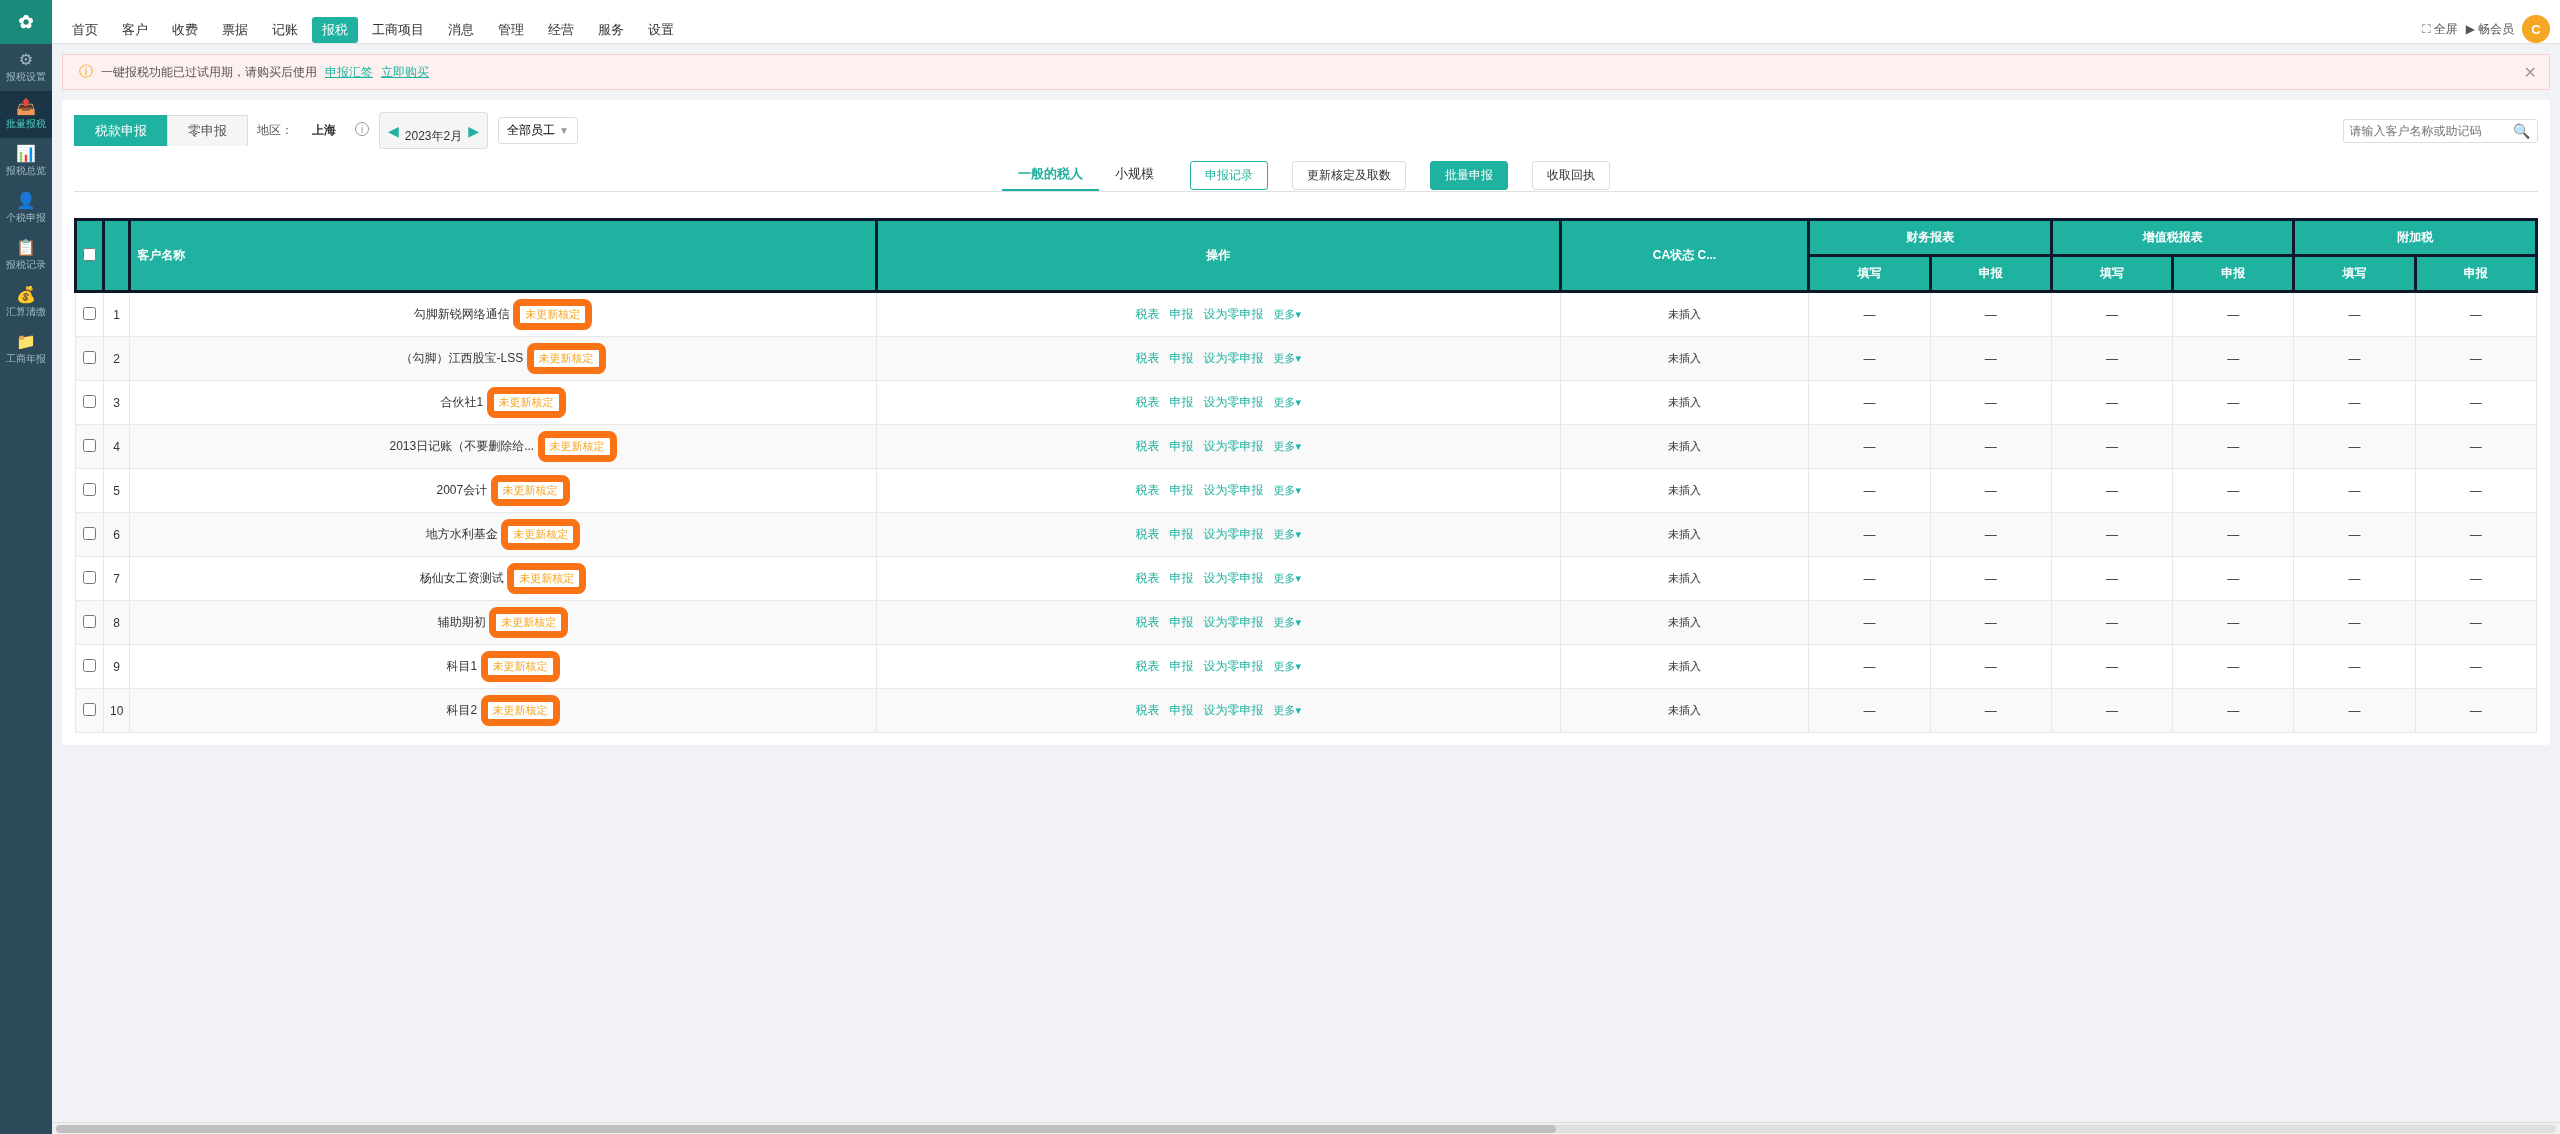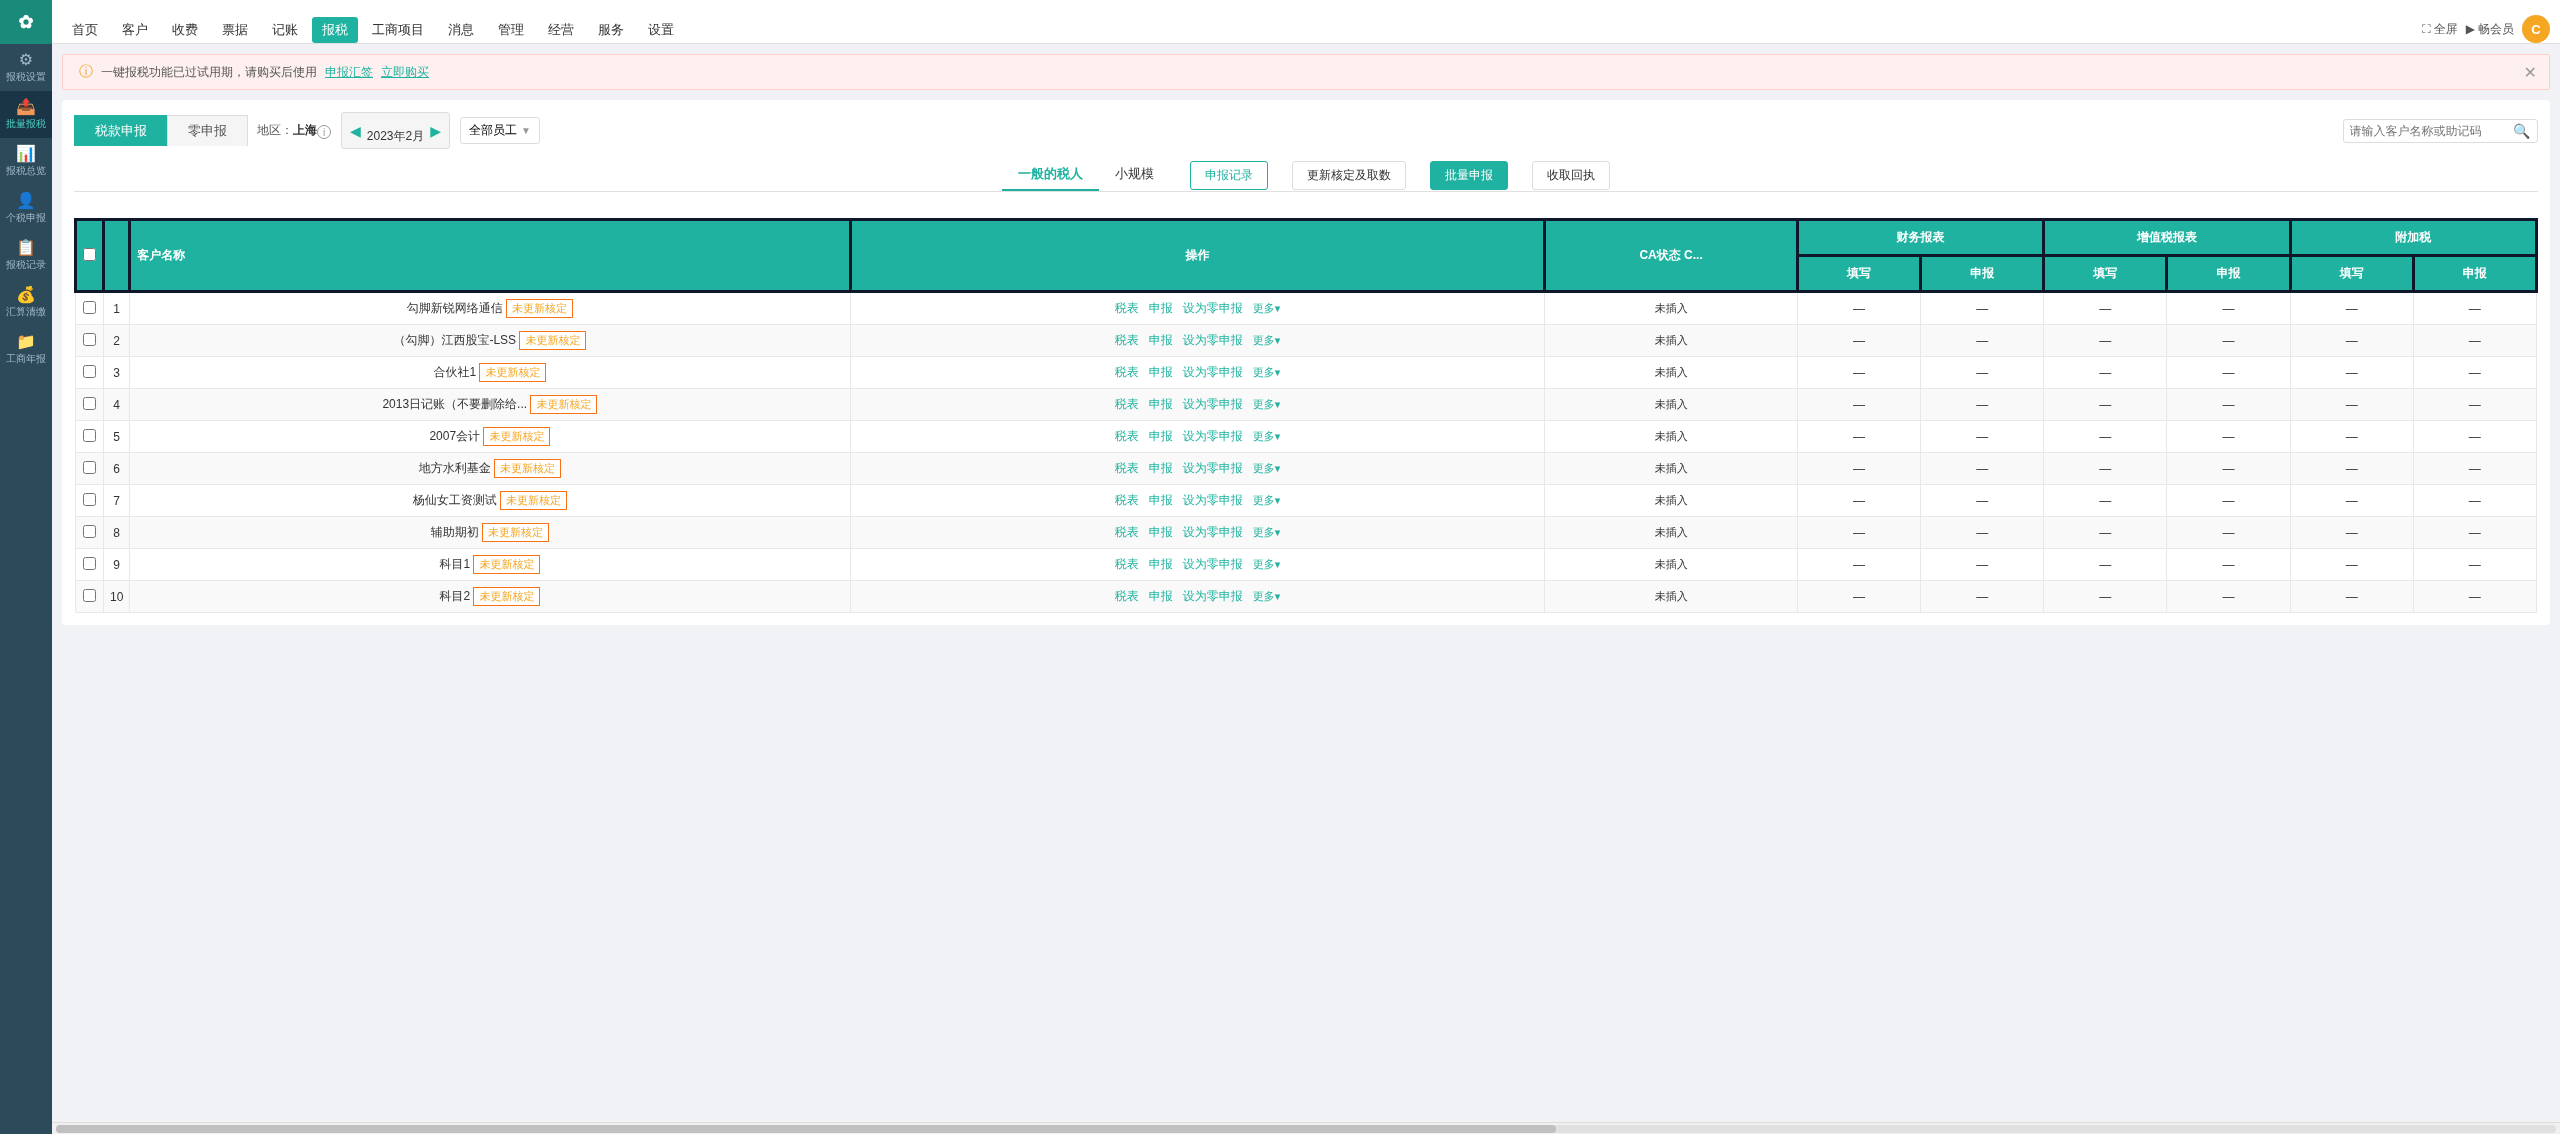--- a/index.html
+++ b/index.html
@@ -259,23 +259,23 @@
       border: 1px solid #e8e8e8;
       text-align: center;
       color: #333;
       white-space: nowrap;
     }
     .data-table tr:nth-child(even) td { background: #f9f9f9; }
 
     .status-badge {
       display: inline-block;
       padding: 1px 5px;
-      border-radius: 0;
+      border-radius: 8px;
       font-size: 11px;
-      border: 1px solid #f97316;
+      border: 7px solid #f97316;
       color: #f5a623;
       background: white;
     }
     .ca-status { color: #999; font-size: 11px; }
 
     .link-btn {
       color: #20b2a0;
       cursor: pointer;
       text-decoration: none;
       font-size: 12px;
@@ -405,21 +405,21 @@
     </div>
 
     <div class="tax-panel">
 
       <div style="display:flex;align-items:center;gap:10px;margin-bottom:10px;">
         <div style="display:flex;gap:0;">
           <div class="tab-btn active">税款申报</div>
           <div class="tab-btn">零申报</div>
         </div>
 
-        <div style="display:flex;align-items:flex-end;gap:0;">
+        <div style="display:flex;align-items:flex-start;gap:19px;">
           <span class="region-label">地区：</span>
           <span class="region-value">上海</span>
           <span class="info-icon">i</span>
         </div>
 
         <div class="period-nav">
           <span class="arrow">◀</span>
           <span class="period-text">2023年2月</span>
           <span class="arrow">▶</span>
         </div>

